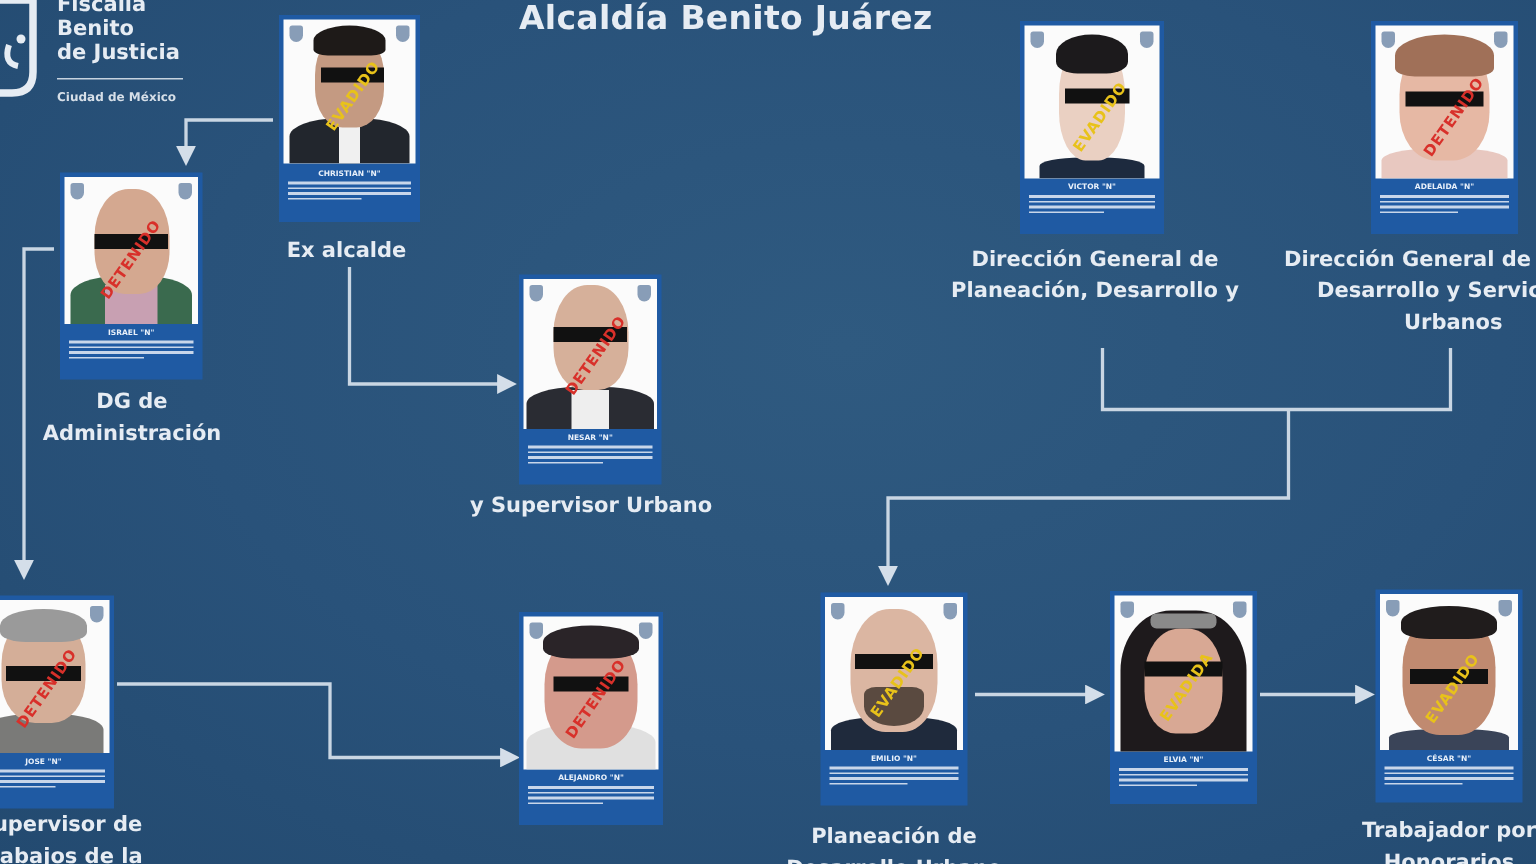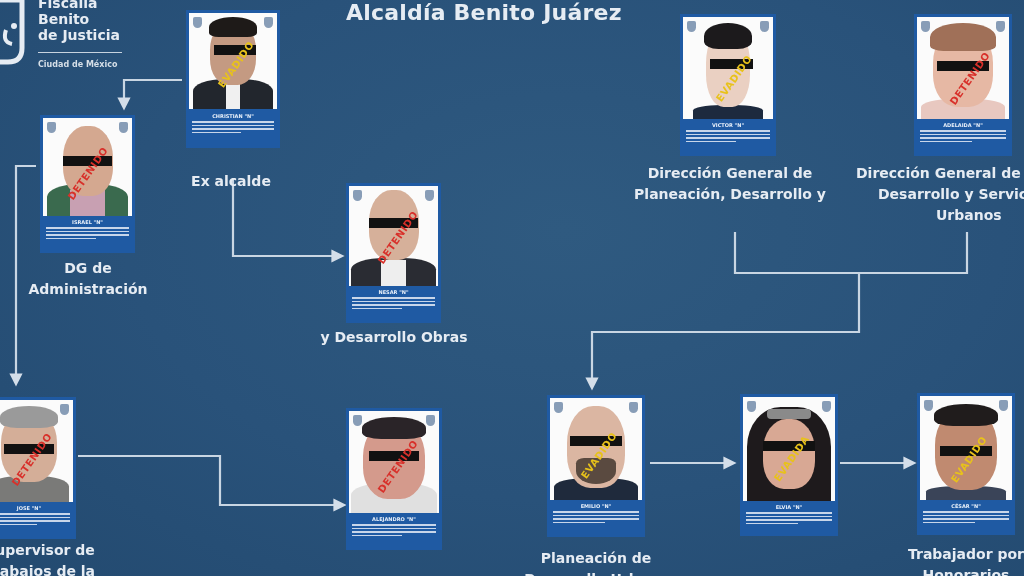--- a/index.html
+++ b/index.html
@@ -111,21 +111,21 @@
     <div class="stamp" style="left:20px;top:46px;color:#e8c21a;">EVADIDO</div>
   </div>
   <div class="cname" style="top:103px;">CHRISTIAN "N"</div>
   <div class="ctext" style="top:111px;">
       <i></i>
       <i></i>
       <i></i>
       <i style="width:60%"></i>
     </div>
 </div>
-<div class="label" style="left:183px;top:157px;width:96px;margin-top:14px;">
+<div class="label" style="left:183px;top:157px;width:96px;">
   <span>Ex alcalde</span>
 </div>
 
 <div class="card" style="left:40px;top:115px;width:95px;height:138px;">
   <div class="photo" style="height:98px;">
     <div class="badge-l"></div>
       <div class="badge-r"></div>
     <div class="body" style="height:32px;background:#3a6a4e;left:4px;right:4px;"></div>
     <div style="position:absolute;left:30%;width:40%;bottom:0;height:26px;background:#c8a0b2;"></div>
     <div class="head" style="top:8px;width:50px;height:70px;background:#d4a890;"></div>
@@ -157,21 +157,21 @@
   </div>
   <div class="cname" style="top:106px;">NESAR "N"</div>
   <div class="ctext" style="top:114px;">
       <i></i>
       <i></i>
       <i></i>
       <i style="width:60%"></i>
     </div>
 </div>
 <div class="label" style="left:308px;top:327px;width:172px;">
-  <div>y Desarrollo Obras</div>
+  <div>y Supervisor Urbano</div>
 </div>
 
 <div class="card" style="left:680px;top:14px;width:96px;height:142px;">
   <div class="photo" style="height:102px;">
     <div class="badge-l"></div>
       <div class="badge-r"></div>
     <div class="body" style="height:14px;background:#1d2a3e;left:10px;right:10px;"></div>
     <div class="head" style="top:10px;width:44px;height:80px;background:#ead0c2;"></div>
     <div class="head" style="top:6px;width:48px;height:26px;background:#1c1a1c;border-radius:50% 50% 30% 30%;"></div>
     <div class="bar" style="top:42px;left:30%;right:22%;"></div>

